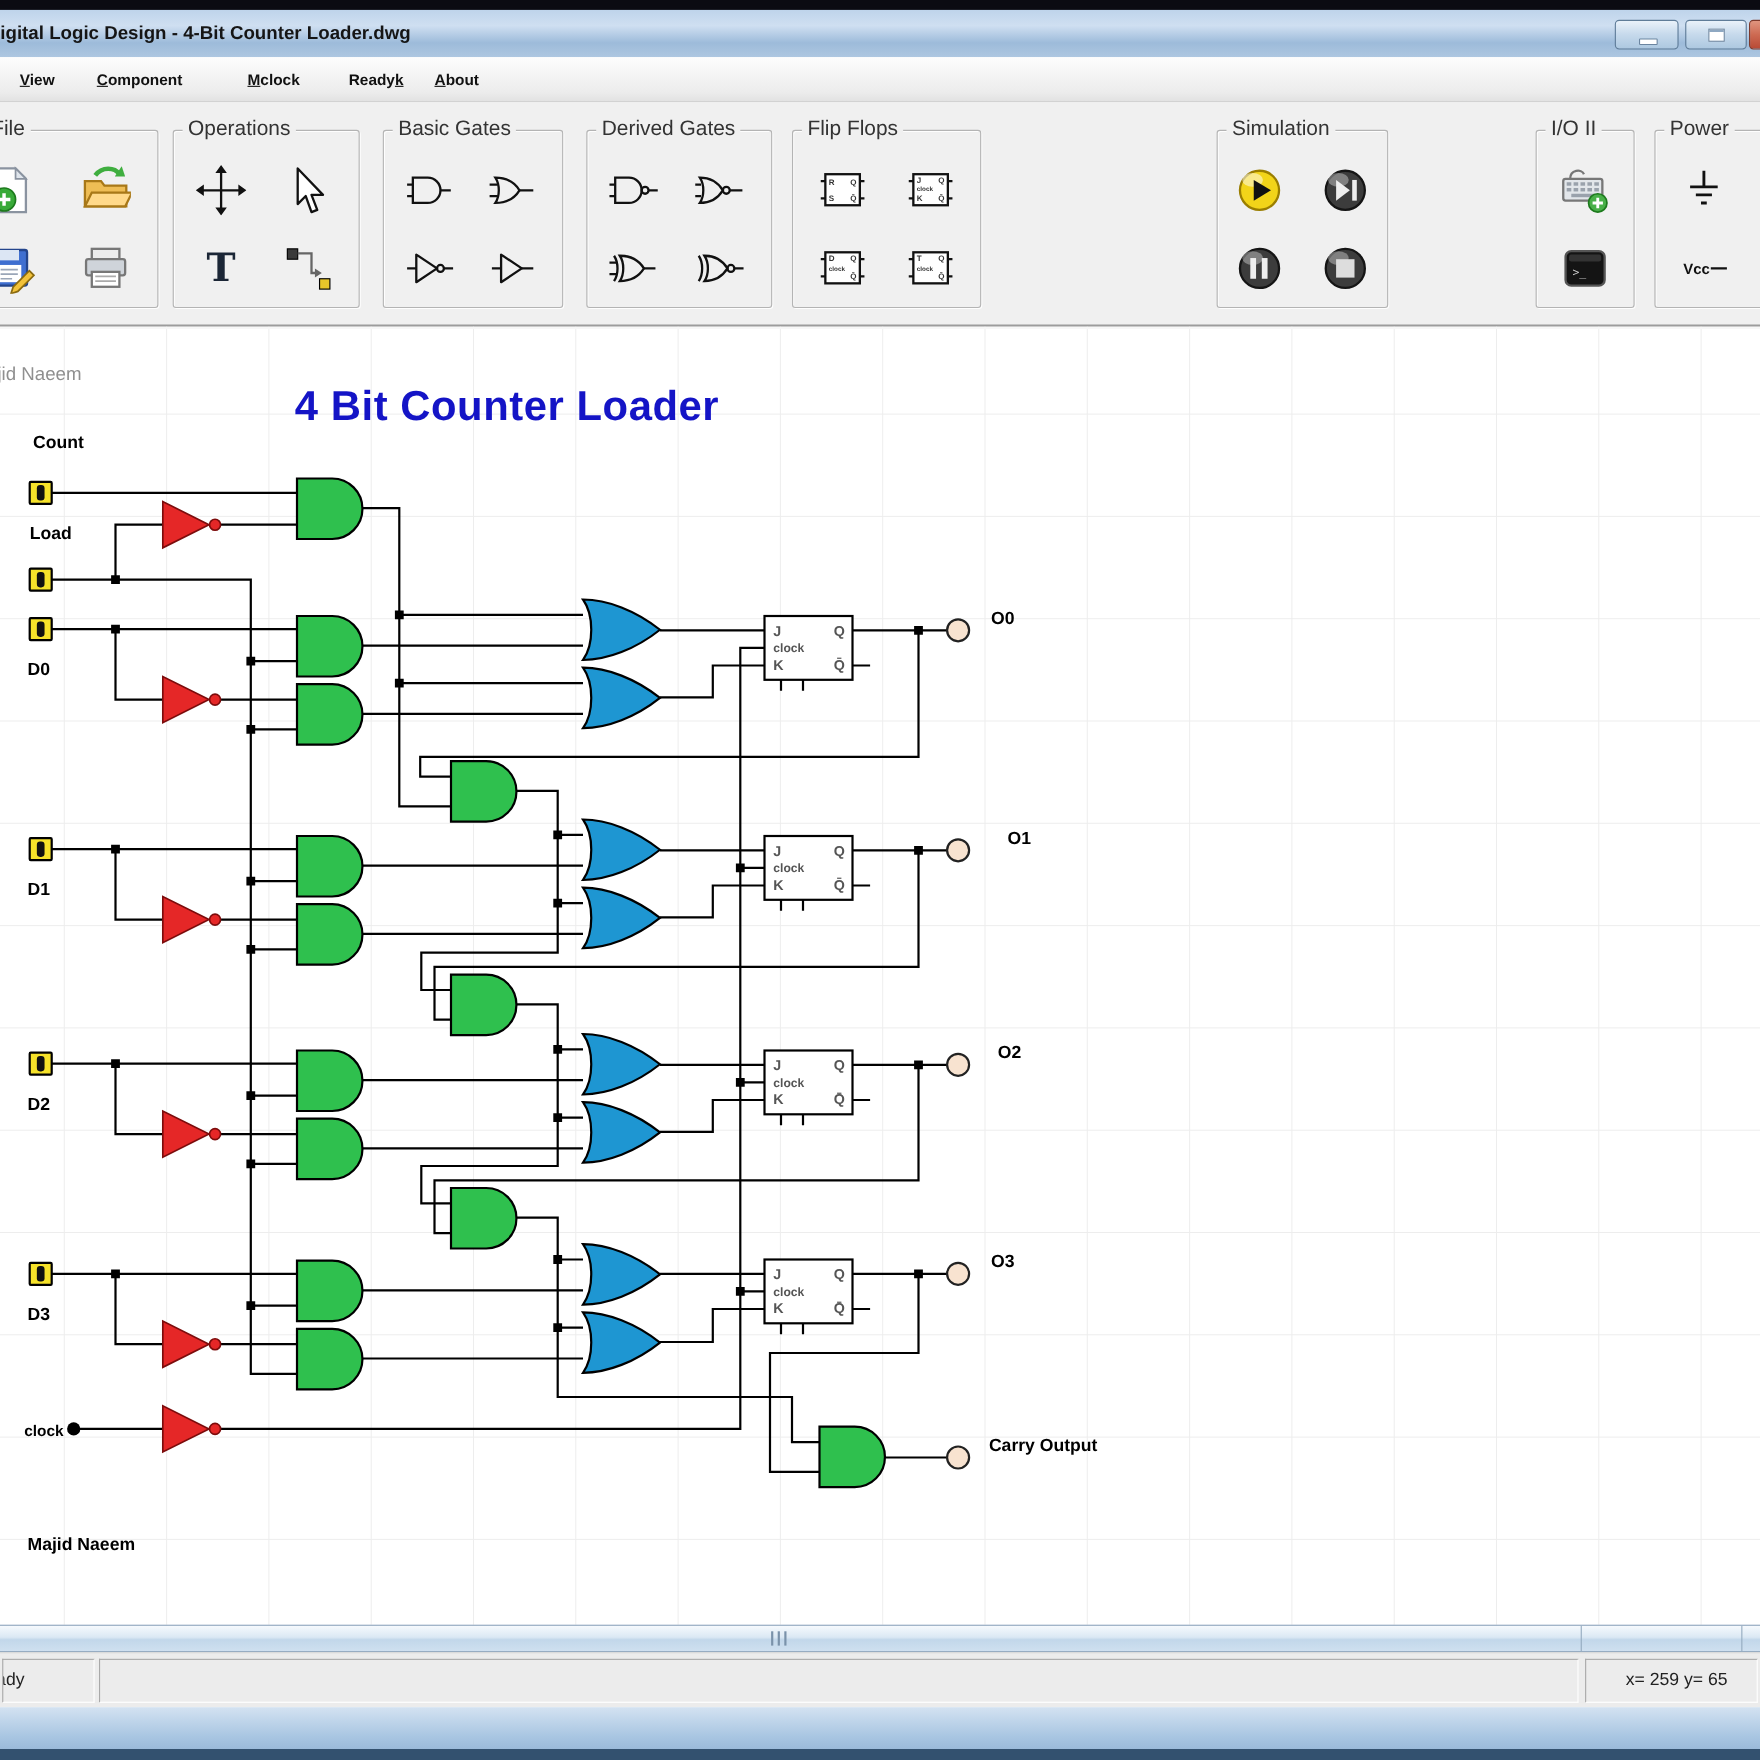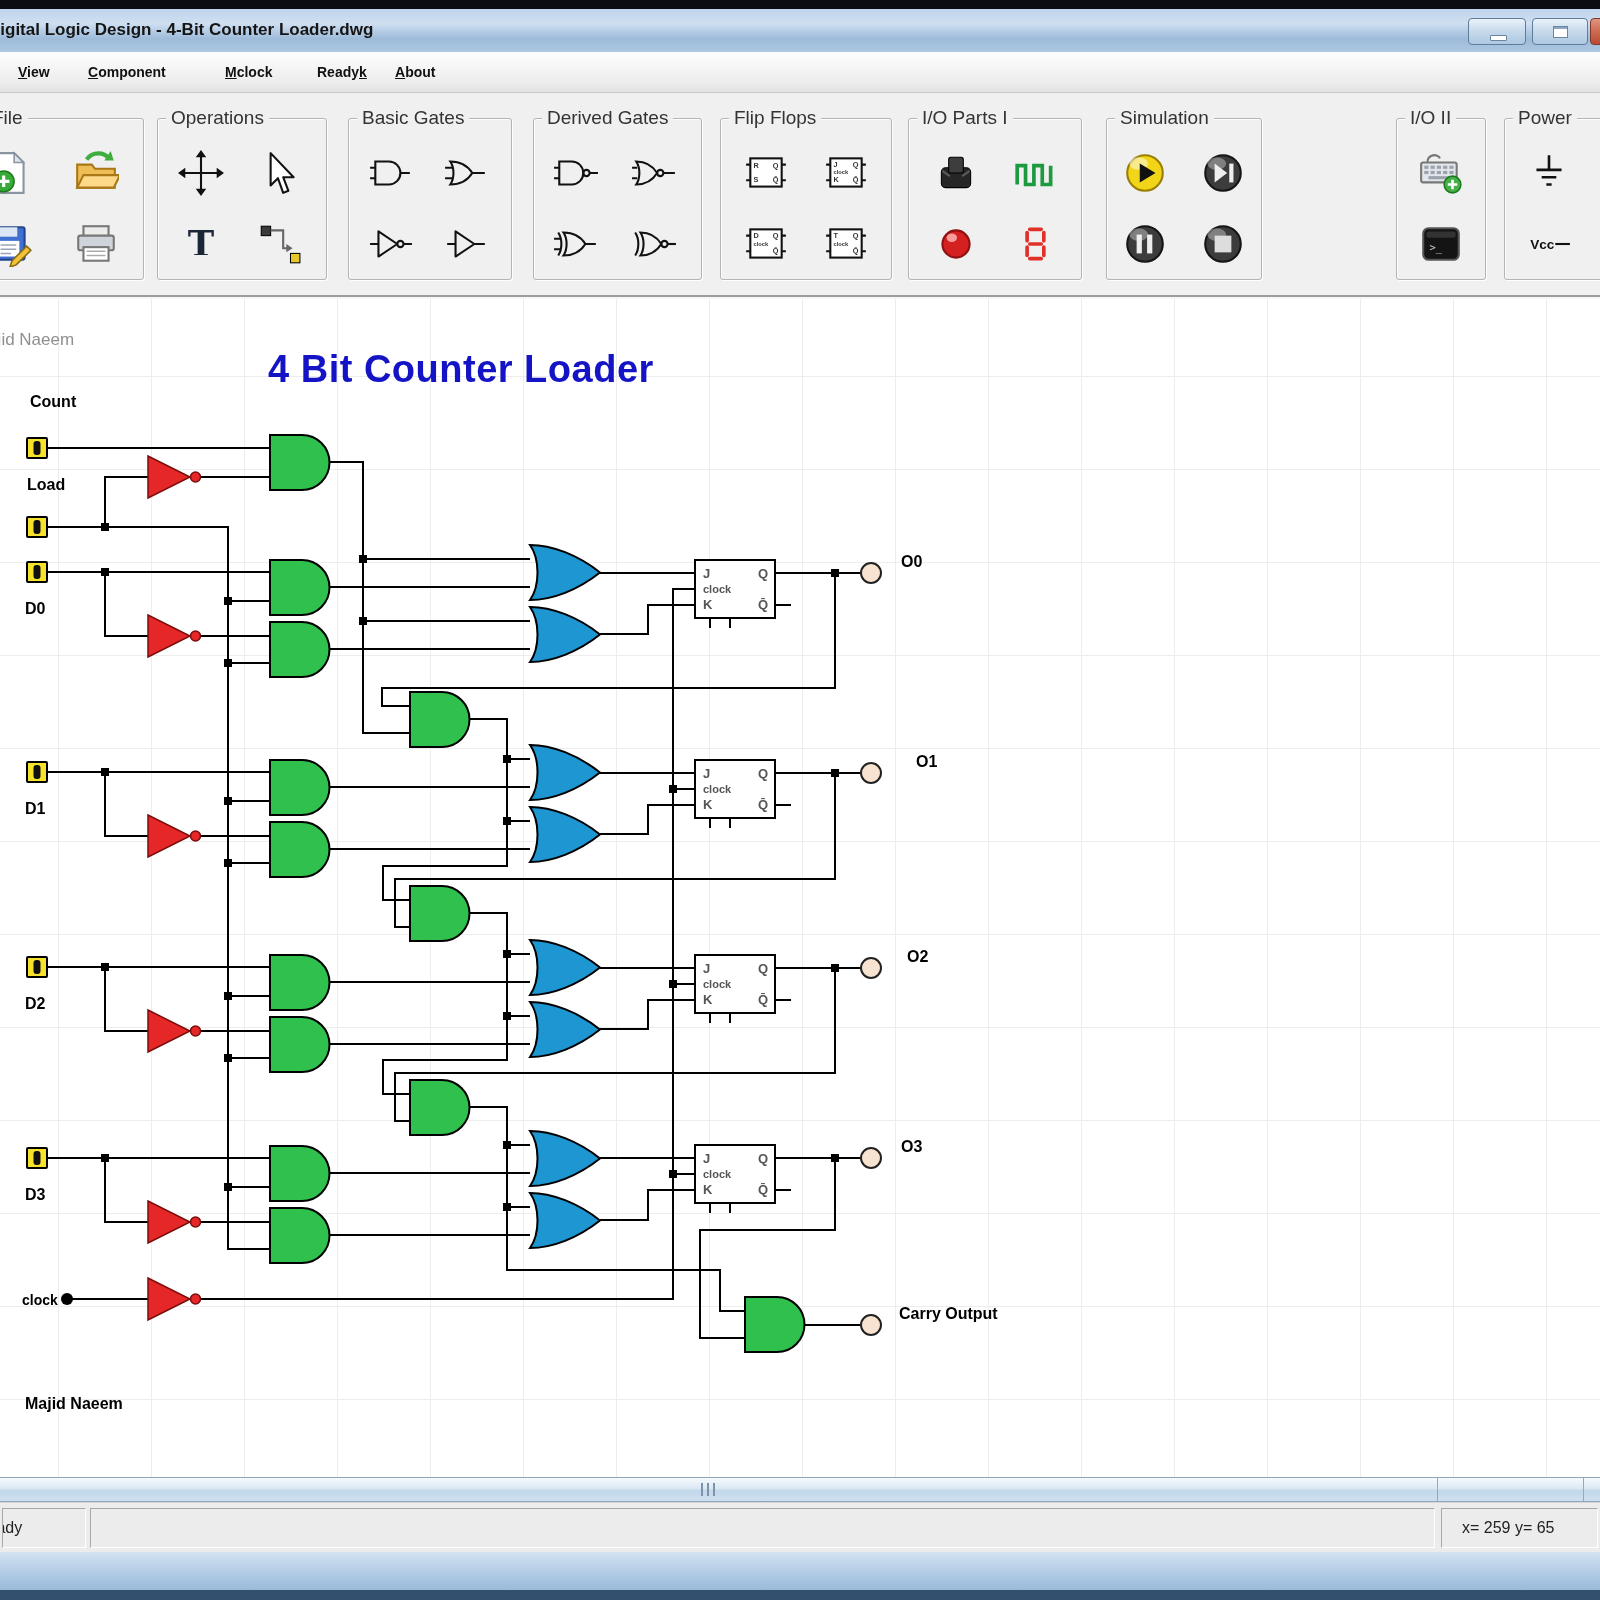--- a/index.html
+++ b/index.html
@@ -63,21 +63,21 @@
 
   
   #statusbar{position:absolute;left:0;top:1502px;width:1600px;height:50px;background:#ececec;
     border-top:1px solid #d6d6d6;box-sizing:border-box;}
   .spanel{position:absolute;top:5px;height:40px;background:#ececec;overflow:hidden;
     border:1px solid #a8a8a8;border-bottom-color:#fff;border-right-color:#fff;box-sizing:border-box;
     font-size:16px;color:#222;line-height:38px;white-space:nowrap;}
   #sp1{left:2px;width:84px;}
   #sp1 span{display:inline-block;margin-left:-27px;}
   #sp2{left:90px;width:1345px;}
-  #sp3{left:1441px;width:157px;padding-left:20px;}
+  #sp3{left:1441px;width:157px;padding-left:36px;}
 
   
   #bottomstrip{position:absolute;left:0;top:1552px;width:1600px;height:48px;
     background:linear-gradient(#d3e2f1,#a9c6e2 55%,#8fb0d2);}
   #bottomstrip .dark{position:absolute;left:0;top:38px;width:1600px;height:10px;background:#33516f;}
 </style>
 </head>
 <body>
 
 <div id="titlebar">
@@ -258,48 +258,20 @@
         </svg>
       </div>
       <div class="ticon" style="left: 102px; top: 102px;">
         <svg viewBox="0 0 44 44" width="46" height="46">
           <rect x="7" y="8" width="30" height="27" fill="#fff" stroke="#111" stroke-width="2"></rect>
           <path d="M3 14 h4 M3 29 h4 M37 14 h4 M37 29 h4" stroke="#111" stroke-width="2"></path>
           <text x="10" y="16" font-size="7" font-weight="bold" fill="#333" font-family="'Liberation Sans',sans-serif">T</text>
           <text x="10" y="24" font-size="5.5" font-weight="bold" fill="#333" font-family="'Liberation Sans',sans-serif">clock</text>
           <text x="34" y="16" font-size="7" font-weight="bold" fill="#333" text-anchor="end" font-family="'Liberation Sans',sans-serif">Q</text>
           <text x="34" y="31" font-size="7" font-weight="bold" fill="#333" text-anchor="end" font-family="'Liberation Sans',sans-serif">Q̄</text>
-        </svg>
-      </div>
-    </div>
-    <div class="tgroup" style="left: 908px; width: 172px;">
-      <span class="glabel">I/O Parts I</span>
-      <div class="ticon" style="left: 24px; top: 31px;">
-        <svg viewBox="0 0 44 44" width="46" height="46">
-          <rect x="8" y="17" width="28" height="19" rx="4" fill="#262626" stroke="#000"></rect>
-          <rect x="15" y="7" width="14" height="15" rx="2" fill="#3d3d3d" stroke="#000"></rect>
-          <path d="M9 20 l7 5 M35 20 l-7 5" stroke="#5a5a5a" stroke-width="2"></path>
-        </svg>
-      </div>
-      <div class="ticon" style="left: 104px; top: 31px;">
-        <svg viewBox="0 0 44 44" width="46" height="46">
-          <path d="M4 33 v-18 h8 v18 h8 v-18 h8 v18 h8 v-18" fill="none" stroke="#1c9a3f" stroke-width="3.5"></path>
-        </svg>
-      </div>
-      <div class="ticon" style="left: 24px; top: 102px;">
-        <svg viewBox="0 0 44 44" width="46" height="46">
-          <circle cx="22" cy="22" r="13" fill="#d42020" stroke="#8e1010" stroke-width="2"></circle>
-          <ellipse cx="18" cy="16" rx="5" ry="4" fill="#ffaaaa" opacity="0.9"></ellipse>
-        </svg>
-      </div>
-      <div class="ticon" style="left: 104px; top: 102px;">
-        <svg viewBox="0 0 44 44" width="46" height="46">
-          <g stroke="#e03028" stroke-width="3.5" stroke-linecap="round" fill="none">
-            <path d="M16 8 h11 M16 22 h11 M16 36 h11 M13.5 11 v8 M13.5 25 v8 M29.5 11 v8 M29.5 25 v8"></path>
-          </g>
         </svg>
       </div>
     </div>
     <div class="tgroup" style="left: 1106px; width: 154px;">
       <span class="glabel">Simulation</span>
       <div class="ticon" style="left: 15px; top: 31px;">
         <svg viewBox="0 0 44 44" width="46" height="46">
           <circle cx="22" cy="22" r="17" fill="#f2d419" stroke="#9a7e00" stroke-width="2"></circle>
           <ellipse cx="16" cy="13" rx="9" ry="6" fill="#fff" opacity="0.5"></ellipse>
           <path d="M17 13 v18 l15 -9 z" fill="#111"></path>

